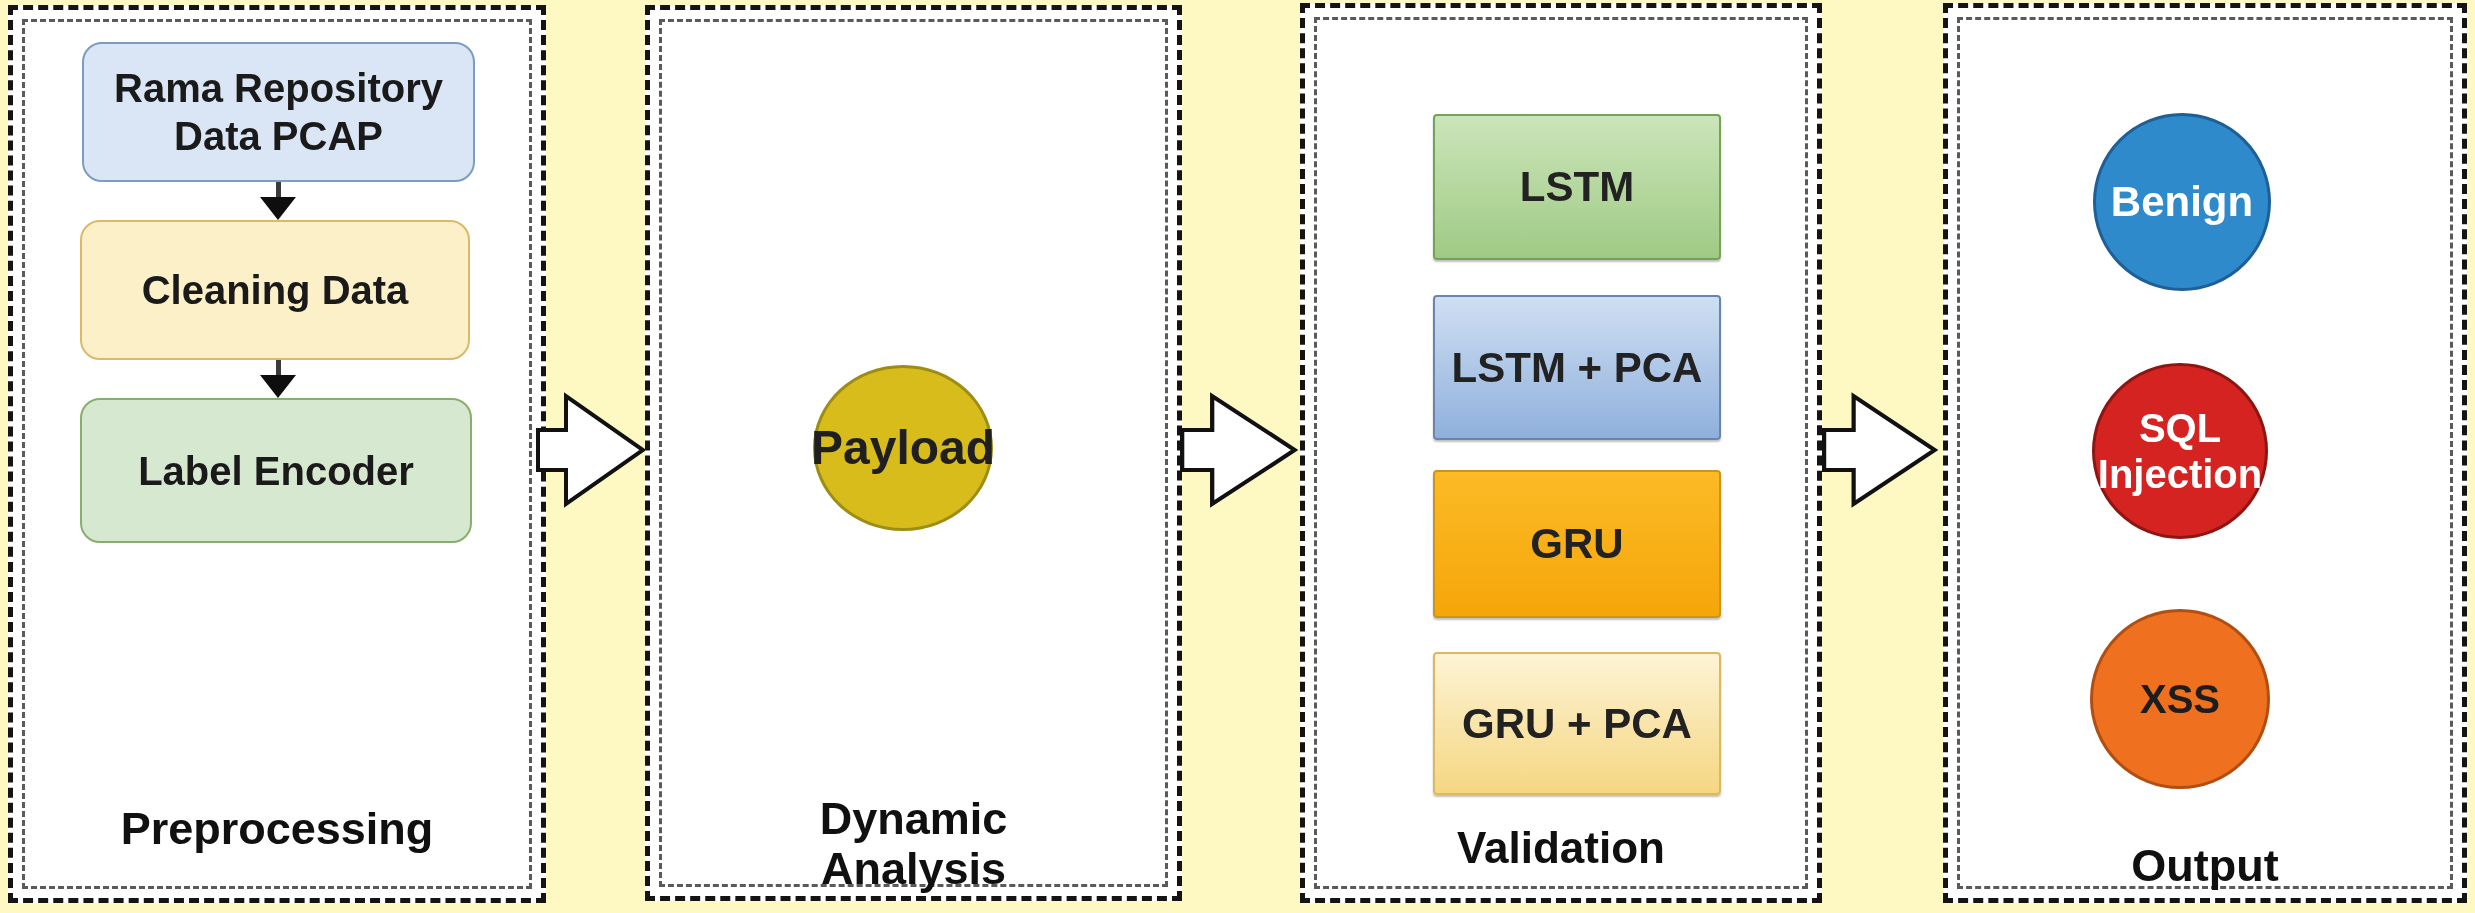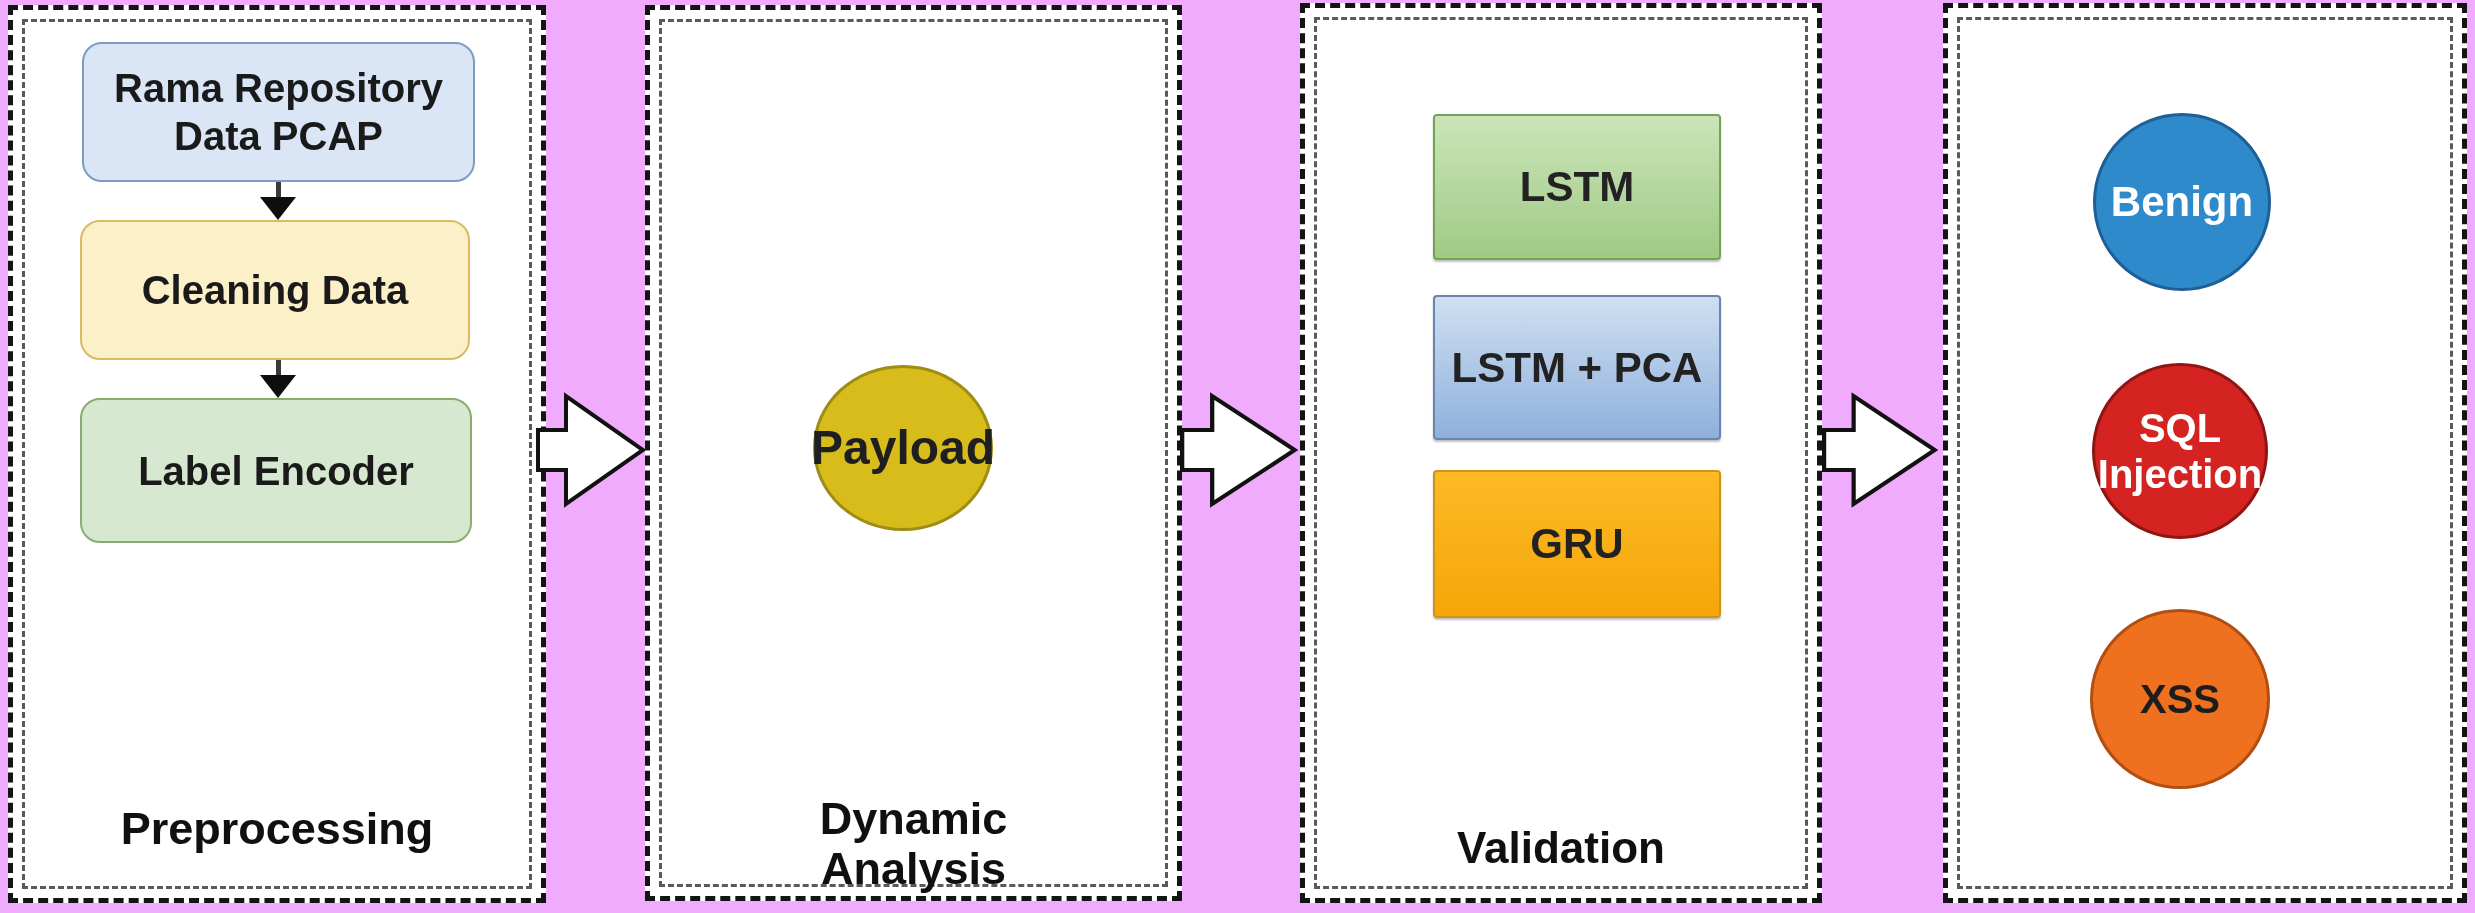--- a/index.html
+++ b/index.html
@@ -1,17 +1,17 @@
 <!DOCTYPE html>
 <html><head>
 <meta charset="utf-8">
 <style>
   html,body{margin:0;padding:0;background:#ffffff;}
   .stage{
-    position:relative;width:2475px;height:913px;background:#f0abfc;overflow:hidden;
+    position:relative;width:2475px;height:913px;background:#fef9c3;overflow:hidden;
     font-family:"Liberation Sans", sans-serif;
   }
   .panel{position:absolute;border:5px dashed #141414;background:#ffffff;box-sizing:border-box;}
   .panel-inner{position:absolute;inset:9px;border:3px dashed #5a5a5a;box-sizing:border-box;pointer-events:none;}
   .node{
     position:absolute;display:flex;align-items:center;justify-content:center;text-align:center;
     box-sizing:border-box;font-size:40px;line-height:48px;font-weight:600;color:#1a1a1a;
   }
   .rounded{border-radius:20px;border:2px solid;}
   .rect{border-radius:4px;border:2px solid;box-shadow:0 2px 2px rgba(0,0,0,0.25);font-weight:700;}
@@ -81,35 +81,41 @@
     <div class="panel-inner"></div>
     <div class="node rect" style="left: 128px; top: 106px; width: 288px; height: 146px; font-size: 42px; background: linear-gradient(rgb(203, 229, 186), rgb(159, 202, 132)); border-color: rgb(116, 163, 86); color: rgb(34, 34, 34);">
       <span>LSTM</span>
     </div>
     <div class="node rect" style="left: 128px; top: 287px; width: 288px; height: 145px; font-size: 42px; background: linear-gradient(rgb(207, 223, 242), rgb(143, 176, 220)); border-color: rgb(106, 133, 173); color: rgb(34, 34, 34);">
       <span>LSTM + PCA</span>
     </div>
     <div class="node rect" style="left: 128px; top: 462px; width: 288px; height: 148px; font-size: 42px; background: linear-gradient(rgb(252, 186, 37), rgb(245, 166, 9)); border-color: rgb(207, 147, 23); color: rgb(34, 34, 34);">
       <span>GRU</span>
     </div>
+    <div class="node rect" style="left: 128px; top: 644px; width: 288px; height: 143px; font-size: 42px; background: linear-gradient(rgb(253, 244, 212), rgb(245, 214, 130)); border-color: rgb(220, 185, 94); color: rgb(34, 34, 34);">
+      <span>GRU + PCA</span>
+    </div>
     <div class="panel-label" style="top:815px;font-size:44px;">
       <span>Validation</span>
     </div>
   </div>
 
   <svg class="harrow" style="left:1822px;top:392px;" width="116" height="116" viewBox="0 0 110 116" preserveAspectRatio="none">
     <polygon points="2,38 30,38 30,4 107,58 30,112 30,78 2,78" fill="#ffffff" stroke="#111111" stroke-width="4"></polygon>
   </svg>
 
   <div class="panel" style="left:1943px;top:3px;width:524px;height:900px;">
     <div class="panel-inner"></div>
     <div class="node circle" style="left: 145px; top: 105px; width: 178px; height: 178px; font-size: 42px; background: rgb(46, 138, 202); border-color: rgb(29, 95, 150); color: rgb(255, 255, 255);">
       <span>Benign</span>
     </div>
     <div class="node circle" style="left: 144px; top: 355px; width: 176px; height: 176px; background: rgb(212, 35, 32); border-color: rgb(142, 21, 17); color: rgb(255, 255, 255);">
       <span class="sql-constrain">SQL Injection</span>
     </div>
     <div class="node circle" style="left: 142px; top: 601px; width: 180px; height: 180px; font-weight: 600; background: rgb(239, 113, 32); border-color: rgb(179, 78, 18); color: rgb(29, 29, 29);">
       <span>XSS</span>
     </div>
+    <div class="panel-label" style="top:833px;">
+      <span>Output</span>
+    </div>
   </div>
 
 </div>
 
 </body></html>

